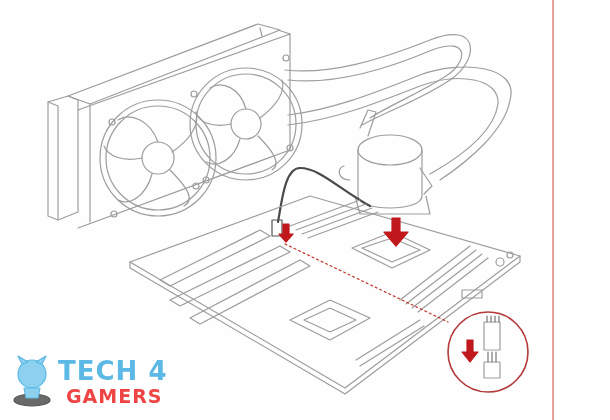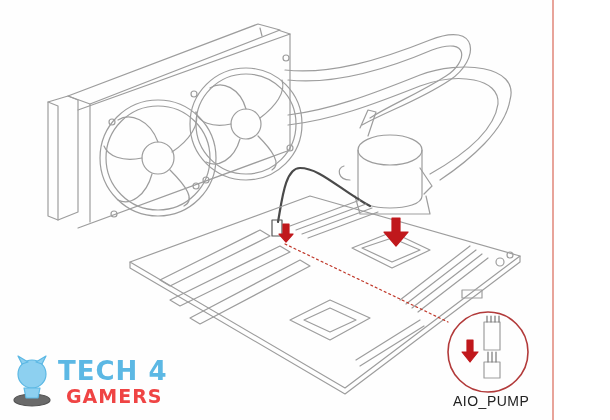--- a/index.html
+++ b/index.html
@@ -119,14 +119,13 @@
       <path d="M22 364 L18 356 L28 362 Z M42 364 L46 356 L36 362 Z"></path>
       <path d="M24 388 L40 388 L38 398 L26 398 Z"></path>
     </g>
   </svg>
 
   <div class="logo">
     <div class="logo-tech">TECH 4</div>
     <div class="logo-gamers">GAMERS</div>
   </div>
 
-  <div class="pump-label">AIO_PUMP</div>
 </div>
 
 </body></html>

